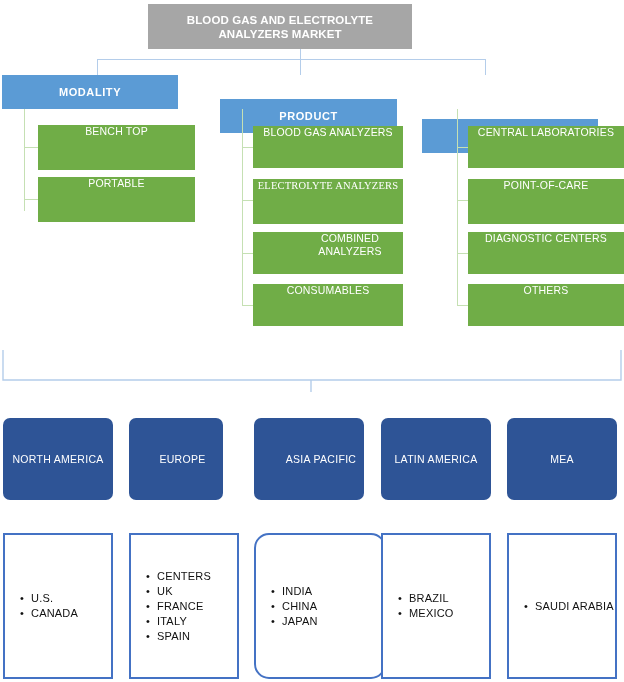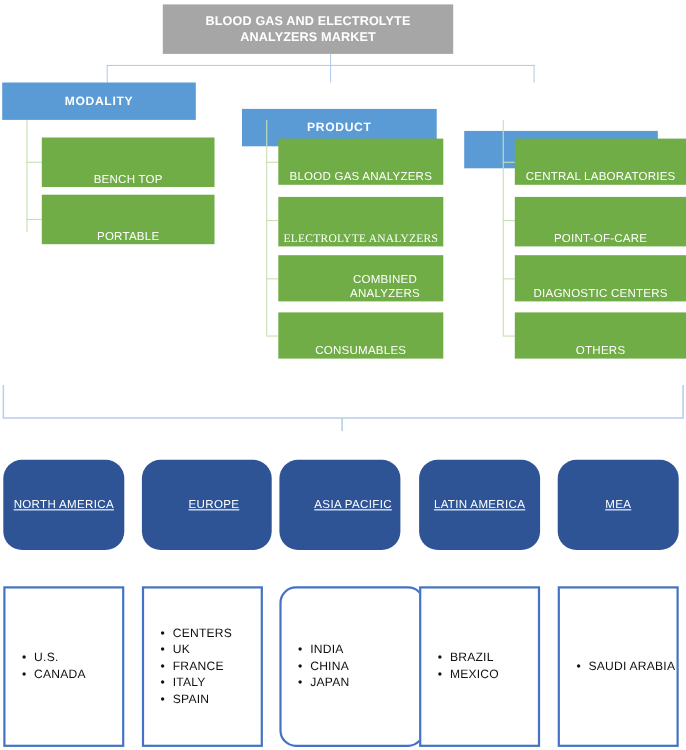--- a/index.html
+++ b/index.html
@@ -23,36 +23,35 @@
   
   .cat-box{
     height:34px;background:#5B9BD5;color:#fff;
     font-weight:bold;font-size:11px;letter-spacing:.6px;
     display:flex;align-items:center;justify-content:center;text-align:center;
   }
 
   
   .sub-box{
     background:#70AD47;color:#fff;font-size:10.5px;letter-spacing:.2px;
-    display:flex;align-items:flex-end;justify-content:center;text-align:center;
+    display:flex;align-items:flex-start;justify-content:center;text-align:center;
     line-height:13px;padding:0 4px;
   }
   .gl-v{background:#C5E0B3;width:1px;}
   .gl-h{background:#C5E0B3;height:1px;}
 
   
   .bracket{left:2px;top:350px;width:620px;height:42px;}
 
   
   .reg-box{
-    top:418px;height:82px;background:#2E5496;border-radius:17px;color:#fff;
+    top:418px;height:82px;background:#2E5496;border-radius:7px;color:#fff;
     font-size:10.5px;letter-spacing:.3px;line-height:13px;
     display:flex;align-items:center;justify-content:center;text-align:center;
     padding:0 4px;
-    text-decoration:underline;
   }
 
   
   .cty-box{
     top:533px;height:146px;background:#fff;border:2px solid #4472C4;
     display:flex;align-items:center;
   }
   .cty-box ul{
     margin:0;padding:0 0 0 26px;list-style:none;
   }
@@ -136,21 +135,21 @@
   <span>OTHERS</span>
 </div>
 
 <svg class="abs bracket" viewBox="0 0 620 42" preserveAspectRatio="none">
   <path d="M1,0 L1,30 L309,30 L309,42 M309,30 L619,30 L619,0" fill="none" stroke="#B4CDEA" stroke-width="1.4"></path>
 </svg>
 
 <div class="abs reg-box" style="left:3px;top:418px;width:110px;">
   <span>NORTH AMERICA</span>
 </div>
-<div class="abs reg-box" style="left:129px;top:418px;width:118px;padding-left:17px;">
+<div class="abs reg-box" style="left:129px;top:418px;width:94px;padding-left:17px;">
   <span>EUROPE</span>
 </div>
 <div class="abs reg-box" style="left:254px;top:418px;width:110px;padding-left:28px;">
   <span>ASIA PACIFIC</span>
 </div>
 <div class="abs reg-box" style="left:381px;top:418px;width:110px;">
   <span>LATIN AMERICA</span>
 </div>
 <div class="abs reg-box" style="left:507px;top:418px;width:110px;">
   <span>MEA</span>

